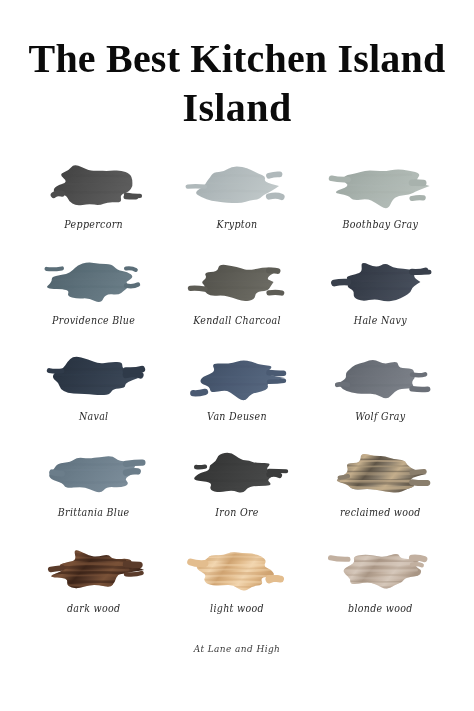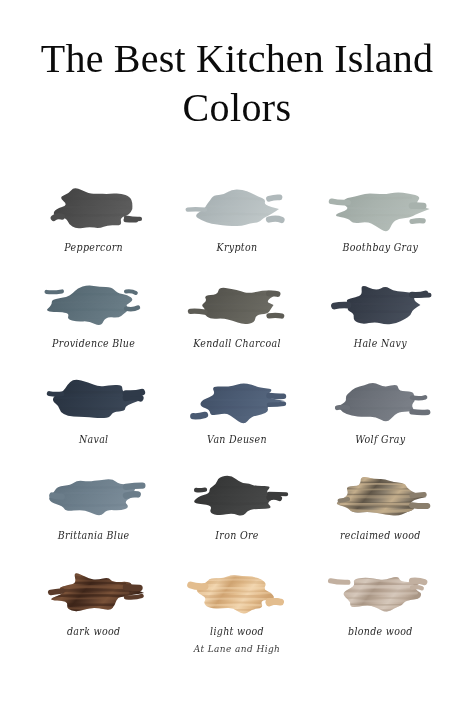--- a/index.html
+++ b/index.html
@@ -29,21 +29,21 @@
   }
 
   
   .title-block {
     width: 440px;
     text-align: center;
     margin-bottom: 6px;
   }
   .title-line {
     font-family: "Liberation Serif", serif;
-    font-weight: 400;
+    font-weight: 700;
     font-size: 40px;
     line-height: 49px;
     letter-spacing: 0.2px;
     color: #0b0b0b;
     white-space: nowrap;
   }
   .title-line.second {
     letter-spacing: 0.4px;
   }
 
@@ -54,21 +54,21 @@
     display: grid;
     grid-template-columns: repeat(3, 1fr);
     grid-auto-rows: 96px;
     row-gap: 0px;
     column-gap: 0px;
   }
   .swatch-cell {
     display: flex;
     flex-direction: column;
     align-items: center;
-    justify-content: flex-end;
+    justify-content: flex-start;
   }
 
   .swatch-art {
     width: 104px;
     height: 56px;
     position: relative;
     display: block;
   }
   .swatch-art svg {
     display: block;
@@ -102,21 +102,21 @@
     transform: scaleY(1.1);
   }
 </style>
 </head>
 <body>
 
 <div class="pin-card">
 
   <div class="title-block">
     <div class="title-line">The Best Kitchen Island</div>
-    <div class="title-line second">Colors</div>
+    <div class="title-line second">Island</div>
   </div>
 
   <div class="swatch-grid">
       <div class="swatch-cell">
         <div class="swatch-art">
           <svg viewBox="0 0 104 56">
             <defs>
               <linearGradient id="g0" x1="0" y1="0" x2="1" y2="0.35">
                 <stop offset="0%" stop-color="#3f3f3f"></stop>
                 <stop offset="45%" stop-color="#4d4d4d"></stop>

